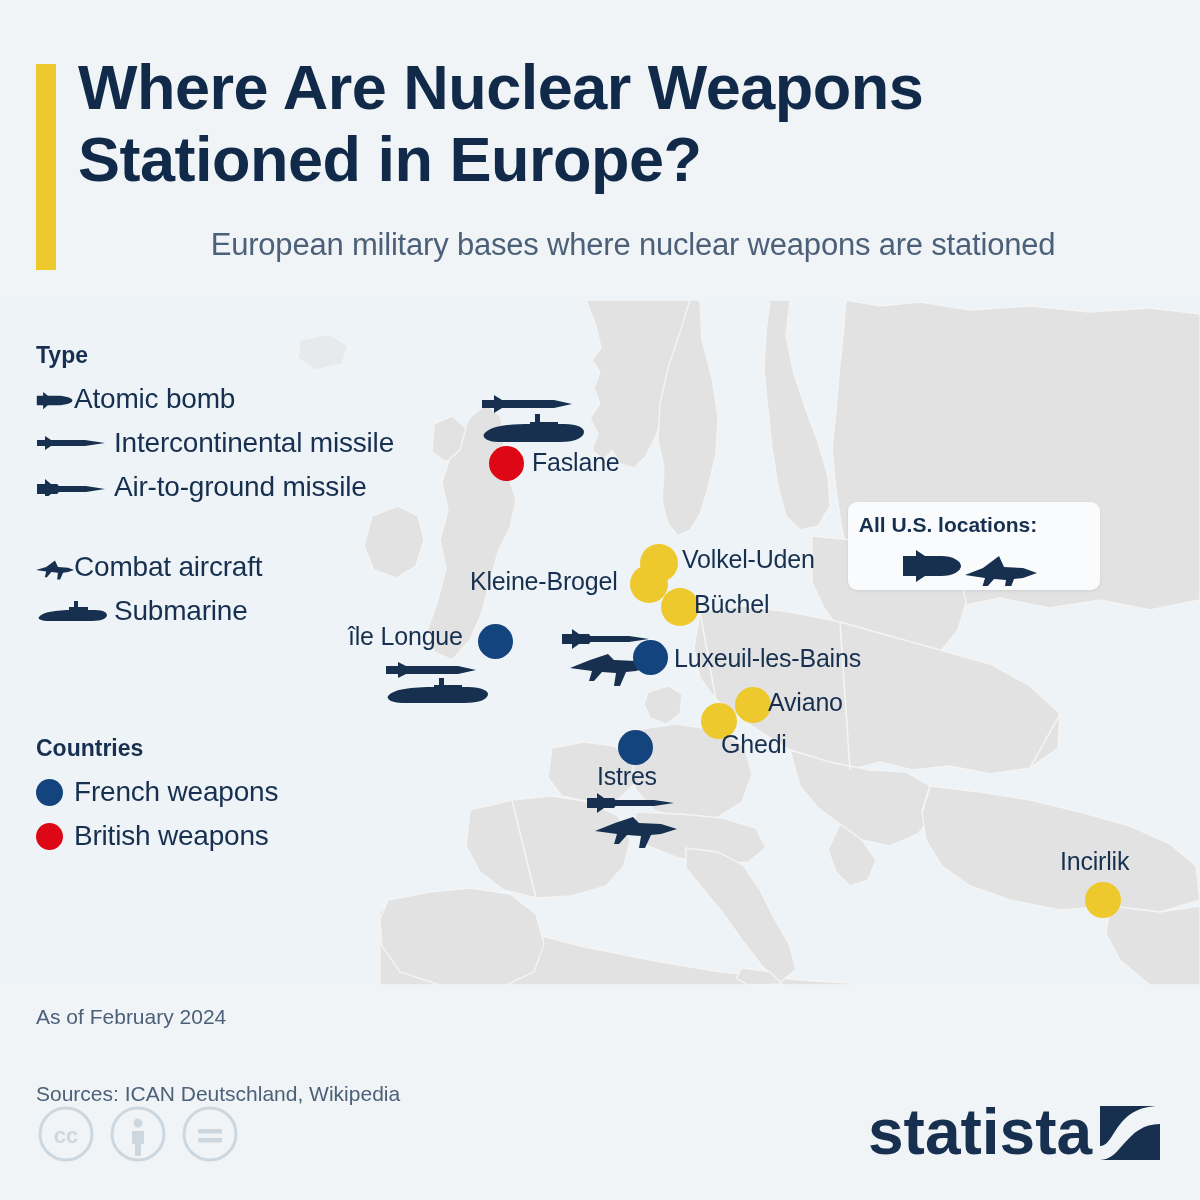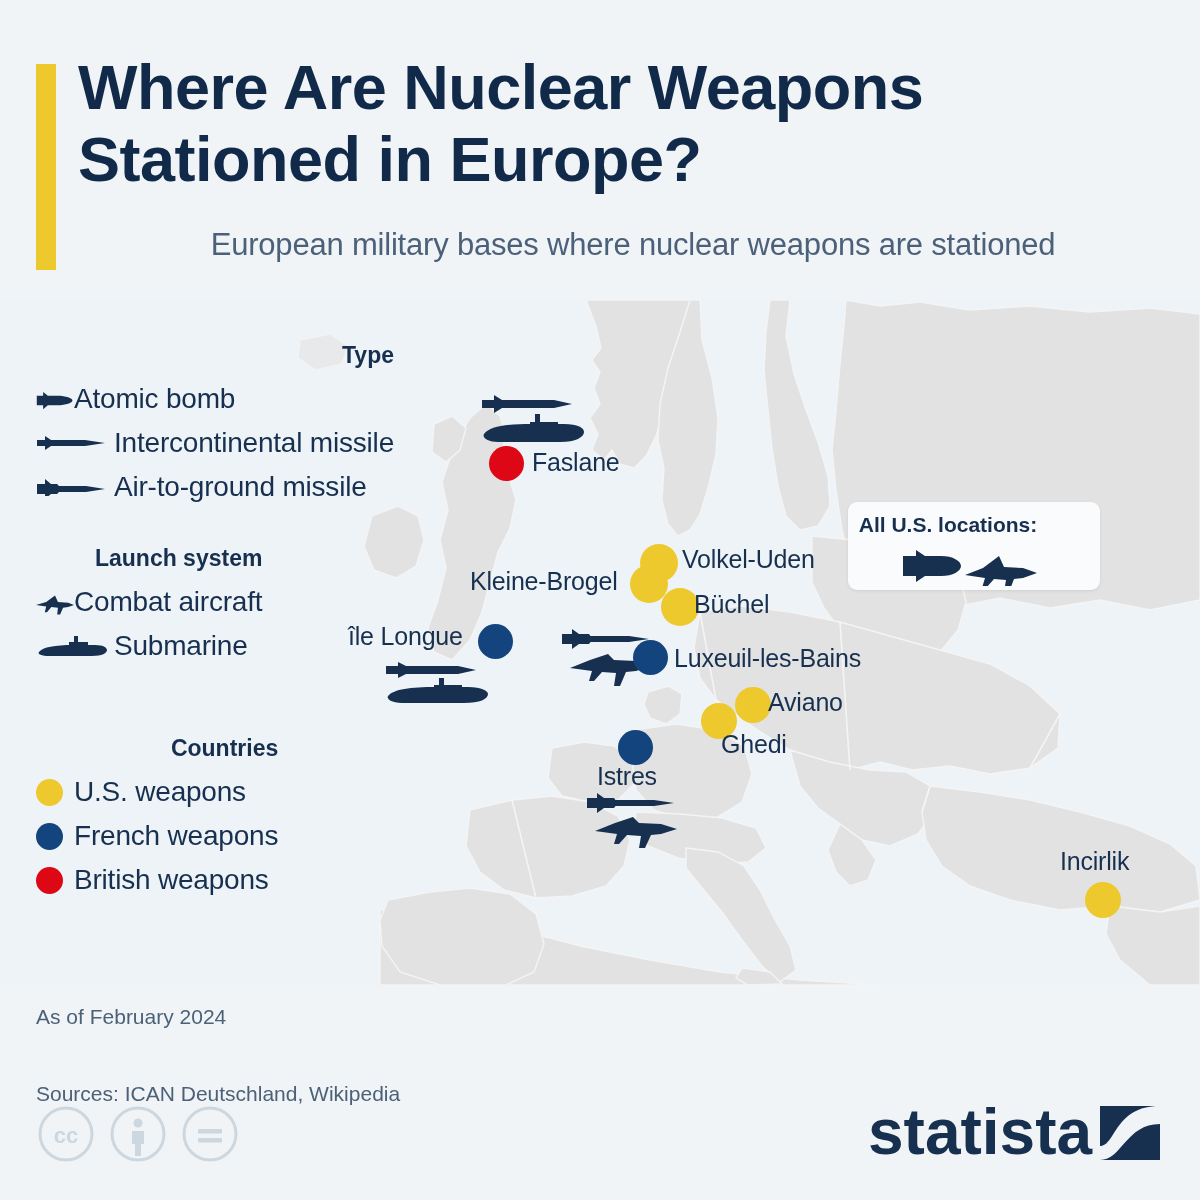--- a/index.html
+++ b/index.html
@@ -101,21 +101,20 @@
     text-align: center;
   }
 
   
   .legend { position: absolute; }
   .leg-head {
     font-size: 23px;
     font-weight: bold;
     color: #17304f;
     margin-bottom: 8px;
-    text-align: right;
   }
   .leg-row {
     display: flex;
     align-items: center;
     height: 44px;
   }
   .leg-ico {
     width: 78px;
     display: flex;
     align-items: center;
@@ -353,21 +352,20 @@
             <path d="M1 6 l8 0 l0 -5 l6 5 l6 0 a6 6 0 0 1 0 10 l-6 0 l-6 5 l0 -5 l-8 0 z"></path>
             <path d="M22 8 l28 0 l19 3 l-19 3 l-28 0 z"></path>
           </g>
         </svg>
       </span>
       <span class="leg-txt">Air-to-ground missile</span>
     </div>
   </div>
 
   <div class="legend" style="left:36px; top:545px;">
-    <div class="leg-head">Launch system</div>
 
     <div class="leg-row">
       <span class="leg-ico narrow">
         <svg width="52" height="32" viewBox="0 0 52 32">
           <path fill="#17304f" d="M14 16 l12 -9 l4 9 l14 1 l8 3 l-8 3 l-7 1 l-4 9 l-4 0 l1 -9
                 l-9 -1 l-6 7 l-3 0 l2 -8 l-14 -2 z"></path>
         </svg>
       </span>
       <span class="leg-txt">Combat aircraft</span>
     </div>
@@ -383,26 +381,20 @@
           </g>
         </svg>
       </span>
       <span class="leg-txt">Submarine</span>
     </div>
   </div>
 
   <div class="legend" style="left:36px; top:735px;">
     <div class="leg-head">Countries</div>
 
-    <div class="leg-row">
-      <span class="leg-ico narrow">
-        <span class="dot" style="display:inline-block;width:27px;height:27px;background:#edc92d;"></span>
-      </span>
-      <span class="leg-txt">U.S. weapons</span>
-    </div>
 
     <div class="leg-row">
       <span class="leg-ico narrow">
         <span class="dot" style="display:inline-block;width:27px;height:27px;background:#14447e;"></span>
       </span>
       <span class="leg-txt">French weapons</span>
     </div>
 
     <div class="leg-row">
       <span class="leg-ico narrow">

